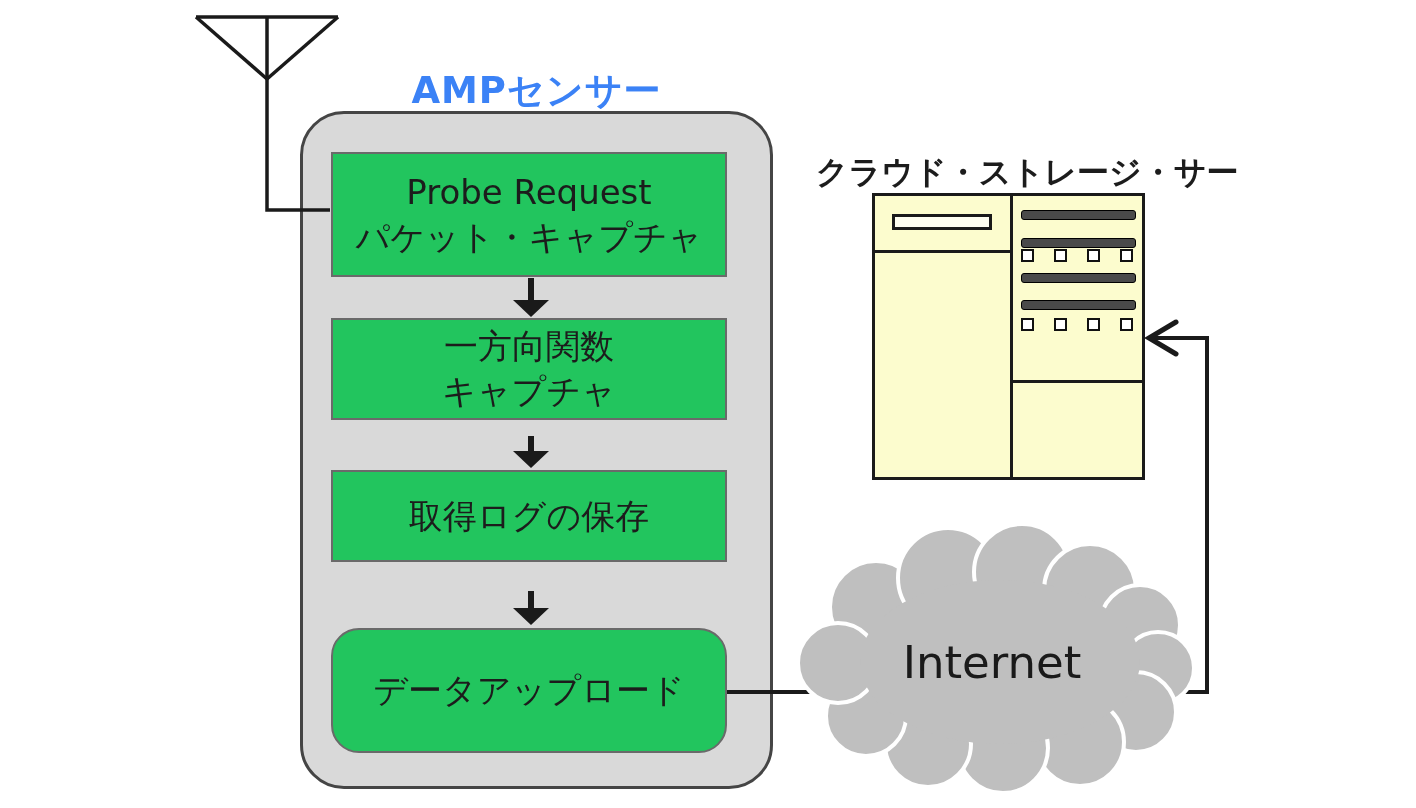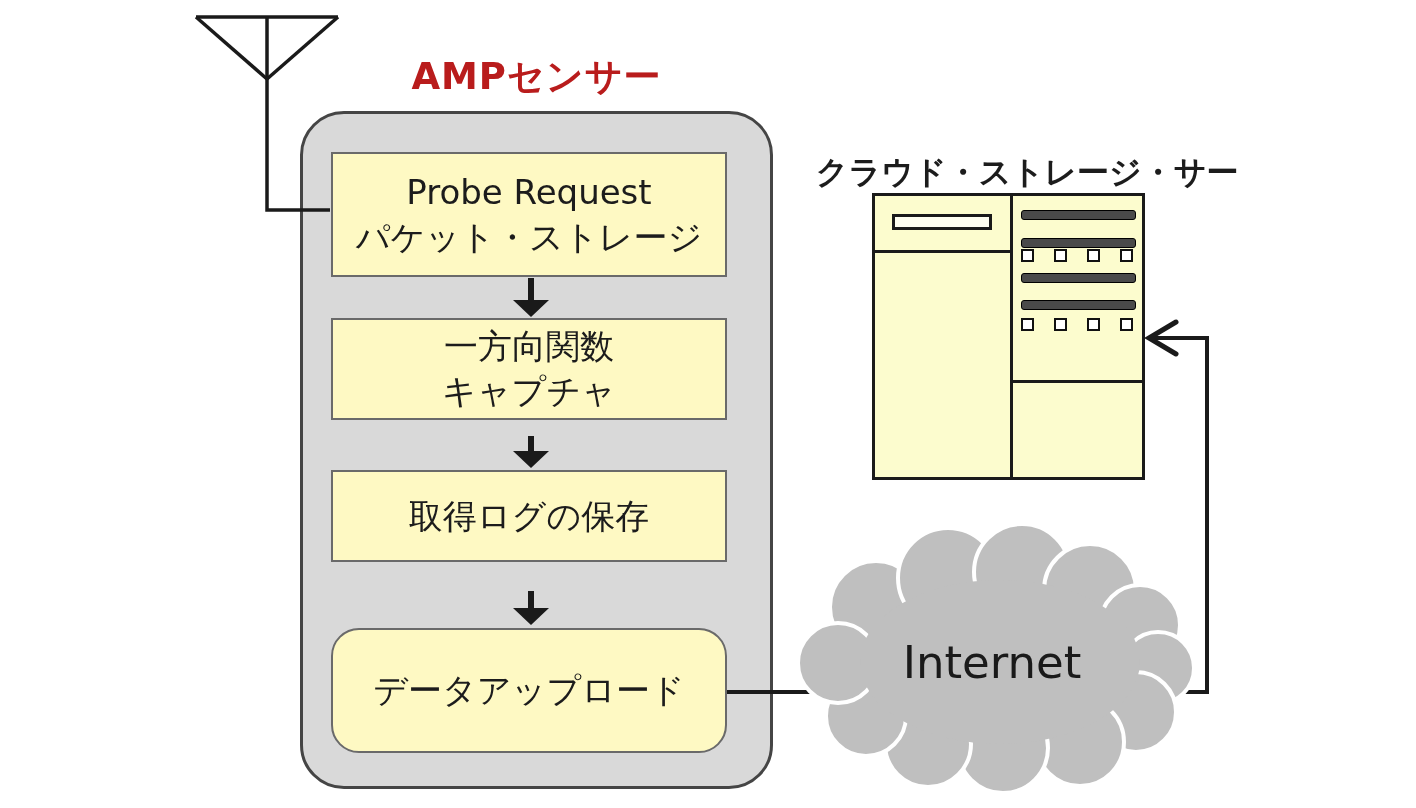--- a/index.html
+++ b/index.html
@@ -8,26 +8,26 @@
     font-family:"DejaVu Sans","Liberation Sans",sans-serif;color:#1f1f1f;
   }
   .abs{position:absolute;}
   
   .sensor-container{
     left:300px;top:111px;width:473px;height:678px;
     background:#d9d9d9;border:3px solid #454545;border-radius:44px;
     box-sizing:border-box;
   }
   .sensor-title{
-    left:300px;top:52px;width:473px;height:44px;
-    font-size:37px;font-weight:bold;text-align:center;color:#b91c1c;
+    left:300px;top:66px;width:473px;height:44px;
+    font-size:37px;font-weight:bold;text-align:center;color:#3b82f6;
     letter-spacing:1px;
   }
   .flow-box{
-    left:331px;width:396px;background:#fef9c3;border:2px solid #6a6a6a;
+    left:331px;width:396px;background:#22c55e;border:2px solid #6a6a6a;
     box-sizing:border-box;display:flex;flex-direction:column;
     align-items:center;justify-content:center;text-align:center;
     font-size:34px;line-height:1.32;color:#1c1c1c;
   }
   .box1{top:152px;height:125px;}
   .box2{top:318px;height:102px;}
   .box3{top:470px;height:92px;}
   .box4{top:628px;height:125px;border-radius:28px;}
   
   .server-title{
@@ -55,21 +55,21 @@
 </head>
 <body>
 
 <div class="stage">
 
   <div class="abs sensor-title">AMPセンサー</div>
   <div class="abs sensor-container"></div>
 
   <div class="abs flow-box box1">
     <span>Probe Request</span>
-    <span>パケット・ストレージ</span>
+    <span>パケット・キャプチャ</span>
   </div>
   <div class="abs flow-box box2">
     <span>一方向関数</span>
     <span>キャプチャ</span>
   </div>
   <div class="abs flow-box box3">
     <span>取得ログの保存</span>
   </div>
   <div class="abs flow-box box4">
     <span>データアップロード</span>

